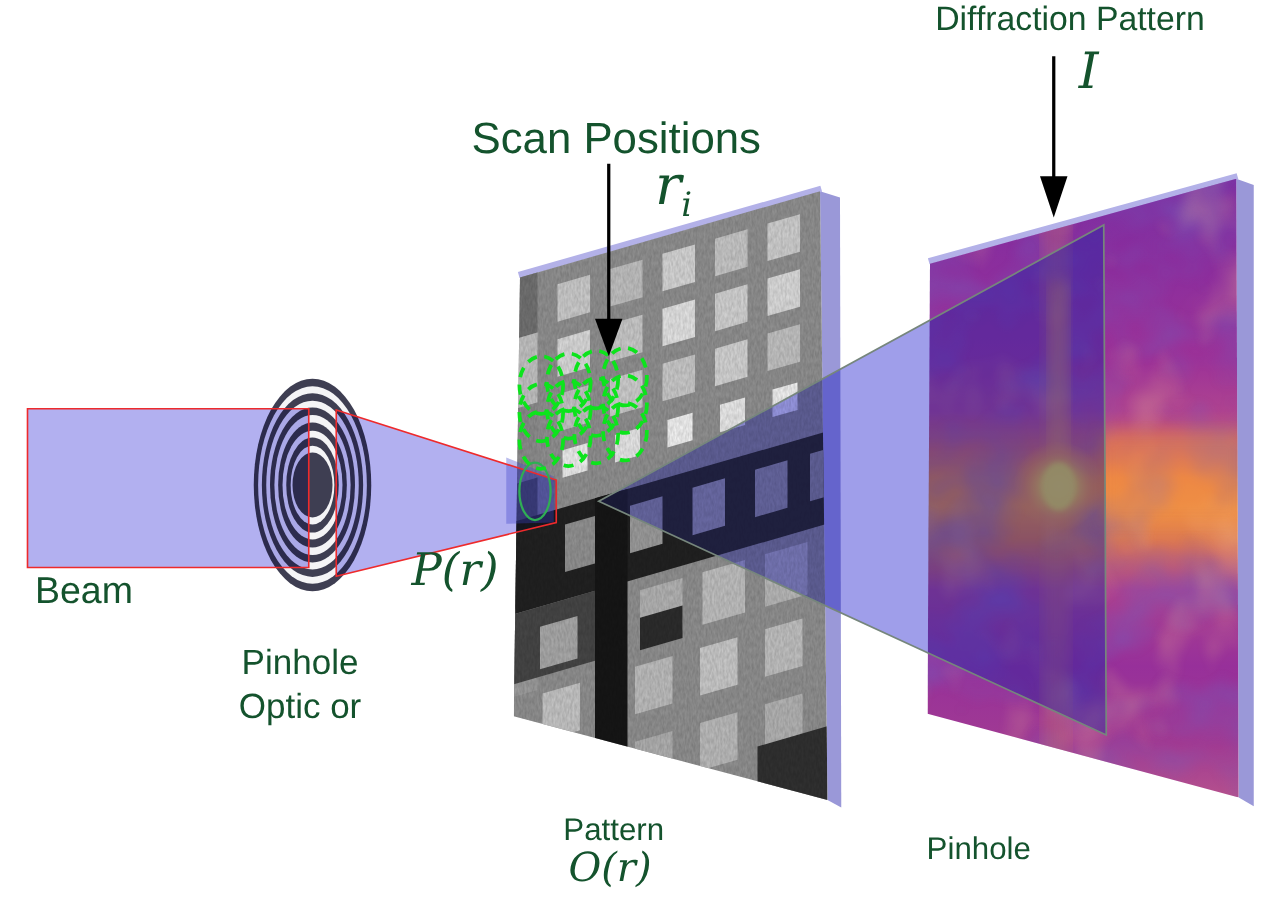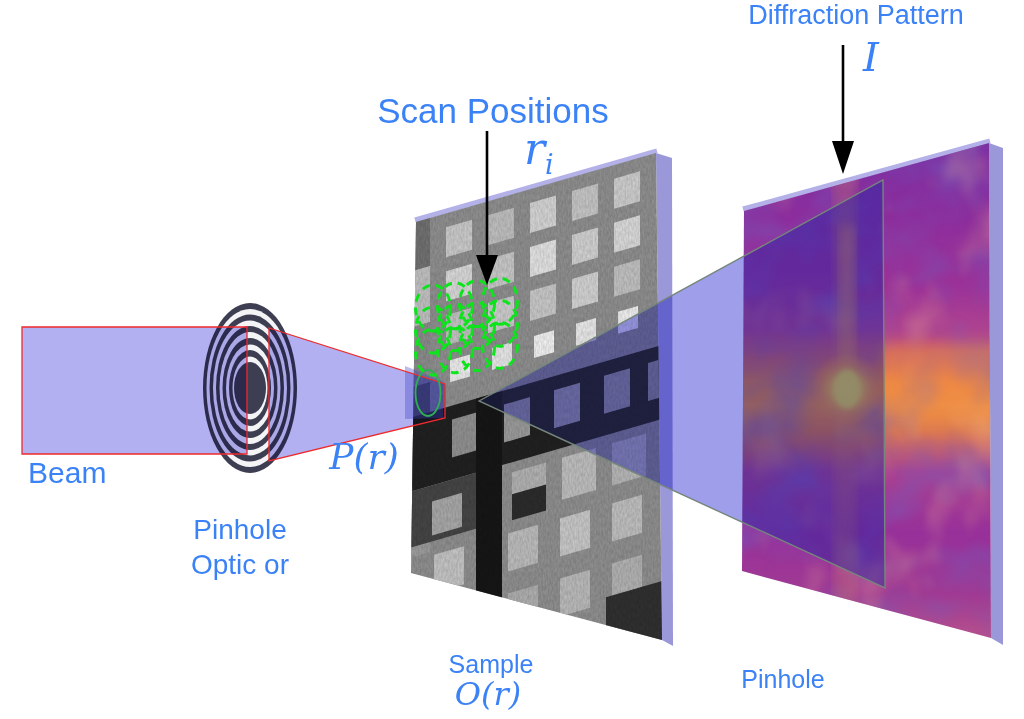--- a/index.html
+++ b/index.html
@@ -1,19 +1,19 @@
 <!DOCTYPE html>
 <html><head>
 <meta charset="utf-8">
 <style>
   html,body{margin:0;padding:0;background:#ffffff;}
   #stage{position:relative;width:1024px;height:719px;background:#ffffff;overflow:hidden;
          font-family:"Liberation Sans",sans-serif;}
   #stage svg{position:absolute;left:0;top:0;}
-  .lbl{position:absolute;color:#3b82f6;white-space:nowrap;line-height:1.15;}
+  .lbl{position:absolute;color:#14532d;white-space:nowrap;line-height:1.15;}
   .ctr{transform:translateX(-50%);text-align:center;}
   .math{font-family:"DejaVu Serif",serif;font-style:italic;}
   .mul{mix-blend-mode:multiply;}
 </style>
 </head>
 <body>
 
 <div id="stage">
 <svg width="1024" height="719" viewBox="0 0 1024 719">
   <defs>
@@ -215,18 +215,18 @@
 <div class="lbl ctr" style="left:493px;top:91px;font-size:35px;">Scan Positions</div>
 
 <div class="lbl math" style="left:524px;top:112px;font-size:44px;margin-top:12px;">
   <span>r</span><sub style="font-size:27px;">i</sub>
 </div>
 
 <div class="lbl ctr" style="left:856px;top:0px;font-size:27px;">Diffraction Pattern</div>
 
 <div class="lbl ctr math" style="left:871px;top:34px;font-size:40px;">I</div>
 
-<div class="lbl ctr" style="left:491px;top:650px;font-size:25px;">Sample</div>
+<div class="lbl ctr" style="left:491px;top:650px;font-size:25px;">Pattern</div>
 
 <div class="lbl ctr math" style="left:488px;top:676px;font-size:32px;">O(r)</div>
 
 <div class="lbl ctr" style="left:783px;top:665px;font-size:25px;">Pinhole</div>
 </div>
 
 </body></html>

